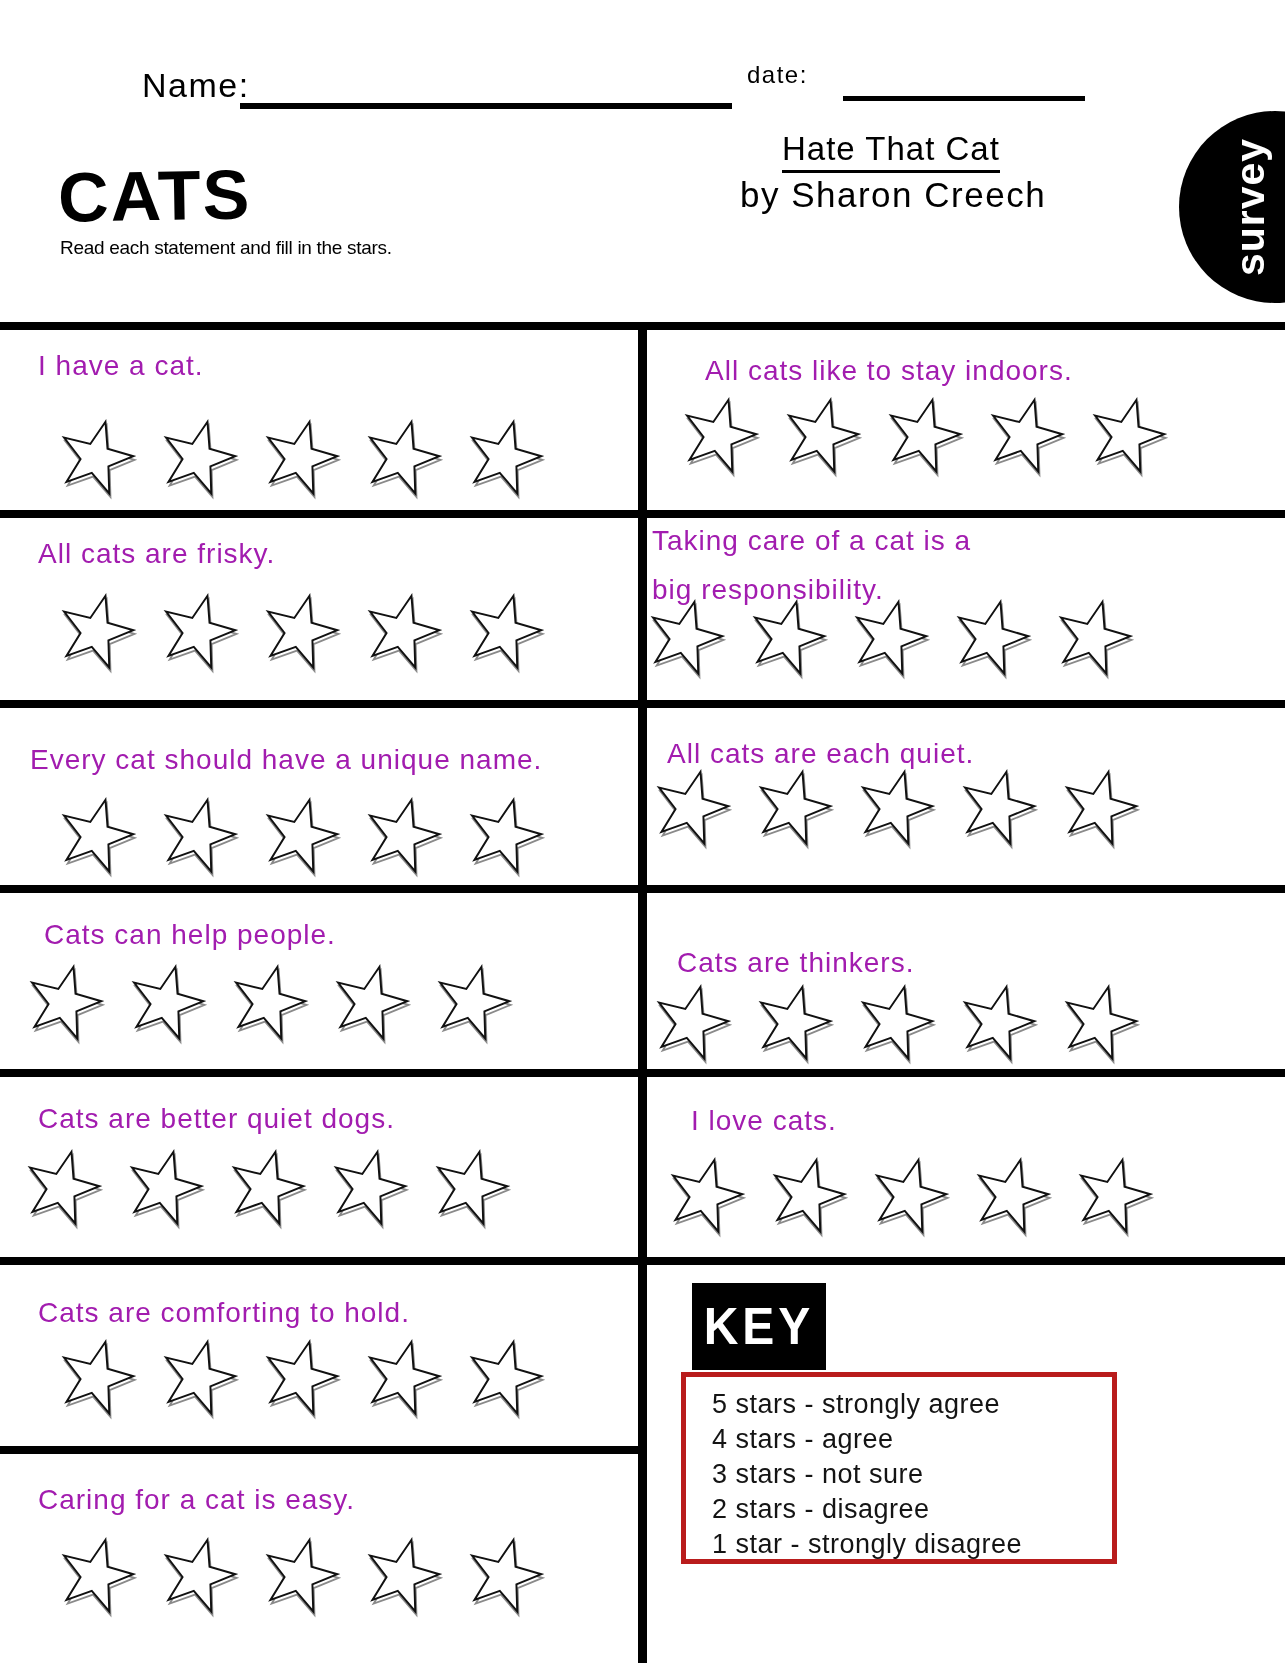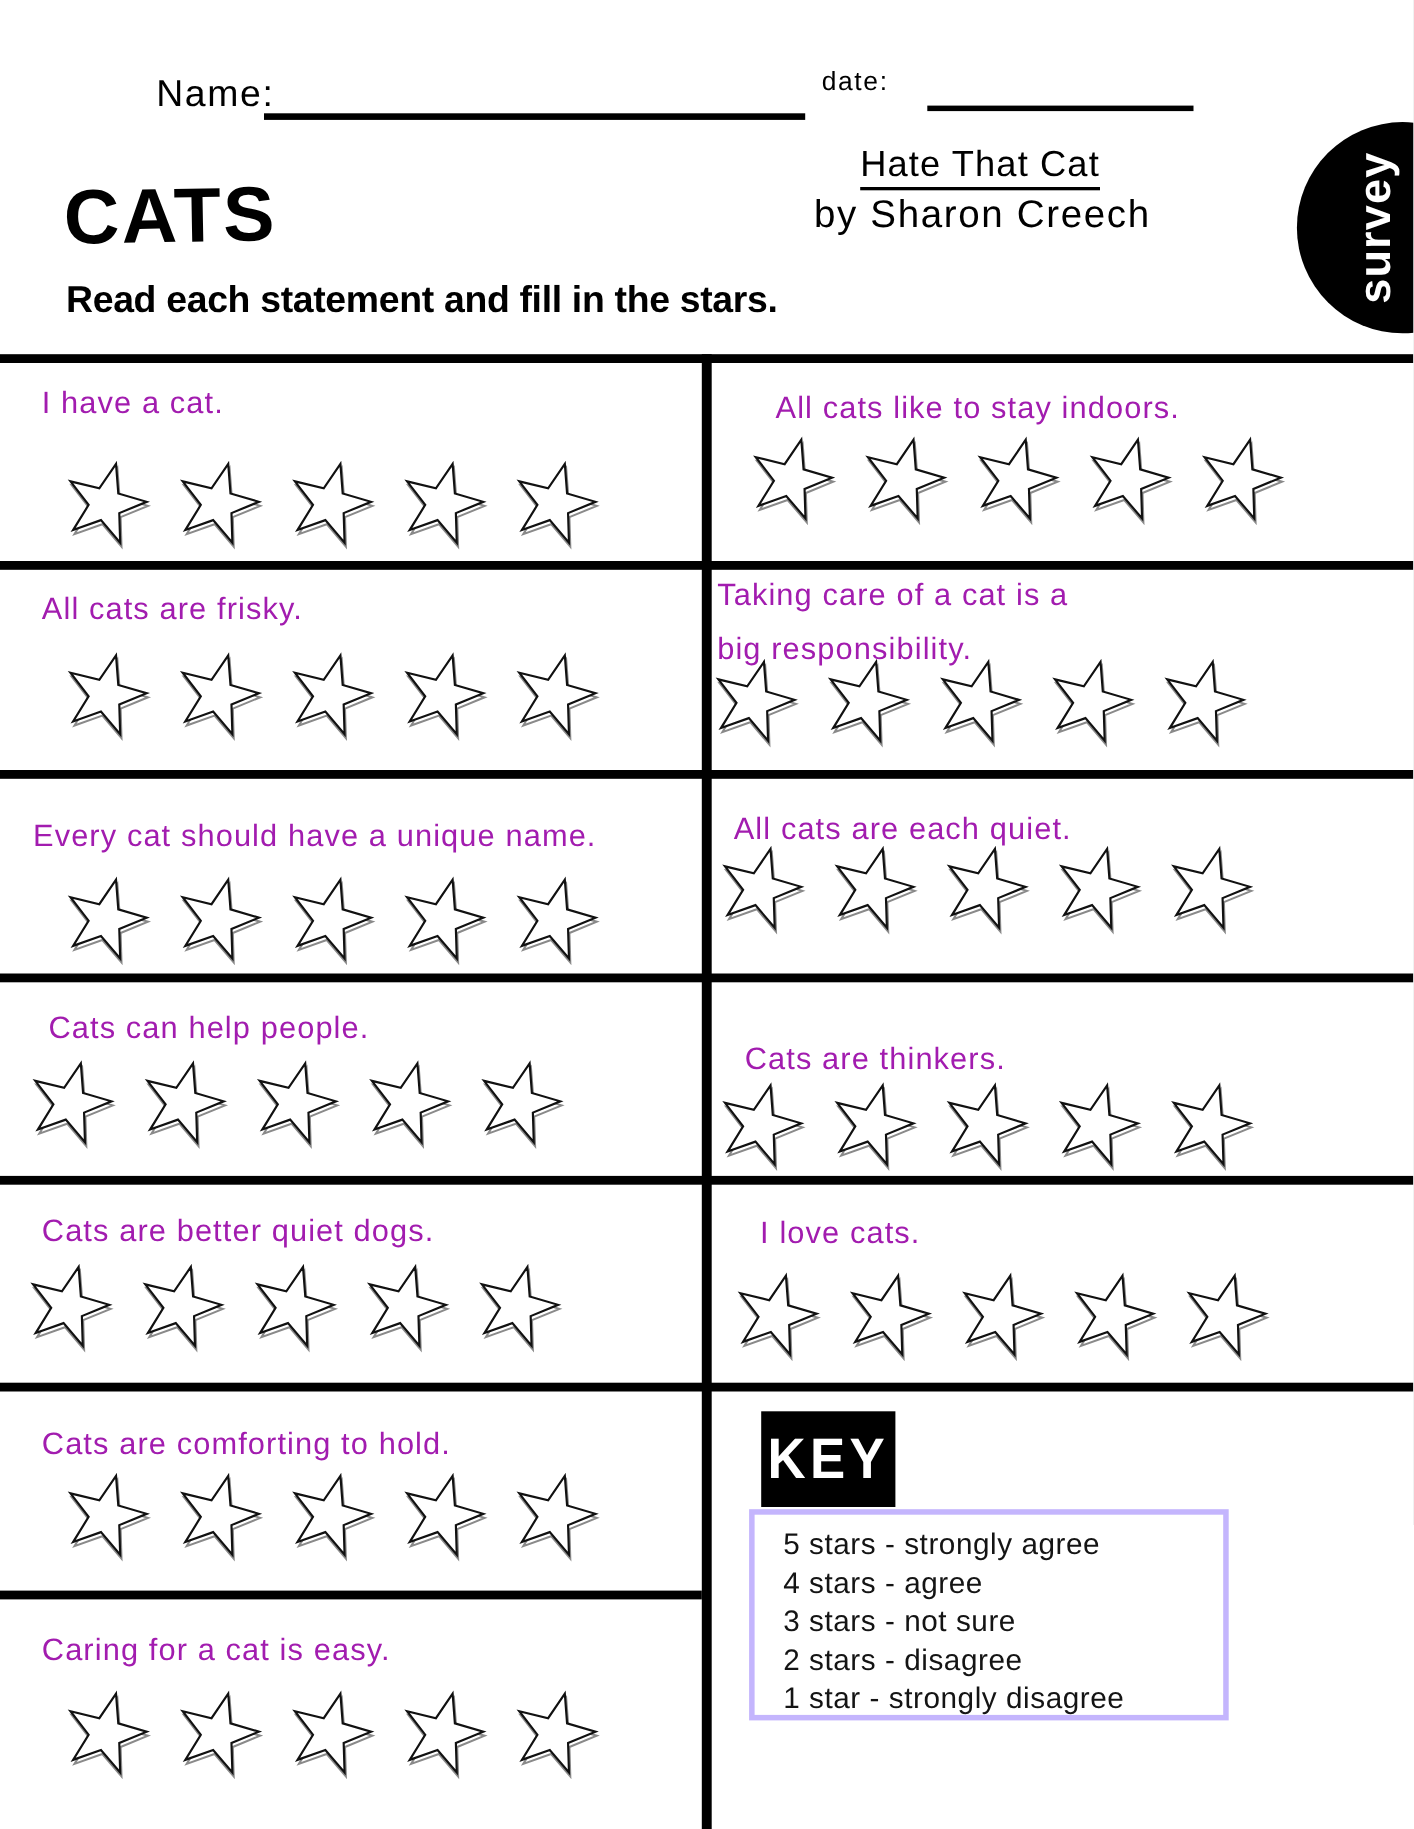--- a/index.html
+++ b/index.html
@@ -12,40 +12,40 @@
   .hand{font-family:"Liberation Sans", sans-serif;letter-spacing:1.5px;}
   .name-label{position:absolute;left:142px;top:66px;font-size:34px;}
   .name-line{position:absolute;left:240px;top:103px;width:492px;height:6px;background:#000;}
   .date-label{position:absolute;left:747px;top:61px;font-size:24px;}
   .date-line{position:absolute;left:843px;top:96px;width:242px;height:5px;background:#000;}
   .book-title{position:absolute;left:782px;top:130px;font-size:33px;letter-spacing:1px;
     border-bottom:3px solid #000;padding-bottom:2px;}
   .book-author{position:absolute;left:740px;top:175px;font-size:35px;letter-spacing:1.5px;}
   .page-title{position:absolute;left:58px;top:156px;font-size:70px;font-weight:900;
     letter-spacing:2px;transform:rotate(-1deg);}
-  .instructions{position:absolute;left:60px;top:254px;font-size:34px;font-weight:700;letter-spacing:-0.3px;}
+  .instructions{position:absolute;left:60px;top:237px;font-size:19px;font-weight:400;letter-spacing:-0.3px;}
   
   .badge{position:absolute;left:1179px;top:111px;width:192px;height:192px;border-radius:50%;background:#000;}
   .badge span{position:absolute;left:37%;top:50%;transform:translate(-50%,-50%) rotate(-90deg);
     color:#fff;font-size:41px;font-weight:800;letter-spacing:1px;white-space:nowrap;}
   
   .hline{position:absolute;left:0;height:8px;background:#000;}
   .vline{position:absolute;top:322px;width:9px;height:1341px;background:#000;}
   
   .cell{position:absolute;}
   .statement{position:absolute;font-size:28px;letter-spacing:1px;color:#a21caf;white-space:nowrap;}
   .statement .l2{margin-top:17px;}
   .stars{position:absolute;display:flex;gap:24px;}
   .star{width:78px;height:82px;display:inline-block;}
   .star svg{display:block;}
   
-  .key-label{position:absolute;left:692px;top:1283px;width:122px;height:87px;background:#000;
+  .key-label{position:absolute;left:692px;top:1283px;width:134px;height:87px;background:#000;
     display:flex;align-items:center;justify-content:center;}
   .key-label span{color:#fff;font-size:48px;font-weight:900;letter-spacing:4px;transform:scaleY(1.08);}
-  .key-box{position:absolute;left:681px;top:1372px;width:436px;height:192px;border:5px solid #c4b5fd;
+  .key-box{position:absolute;left:681px;top:1372px;width:436px;height:192px;border:5px solid #b91c1c;
     background:#fff;box-sizing:border-box;padding:10px 0 0 26px;}
   .key-line{font-size:27px;letter-spacing:0.5px;line-height:35px;color:#141414;white-space:nowrap;}
   
   .credit{position:absolute;left:956px;top:1597px;font-size:26px;color:#1c1c1c;letter-spacing:0.5px;}
 </style>
 </head>
 <body>
 
 <div class="page">
 

